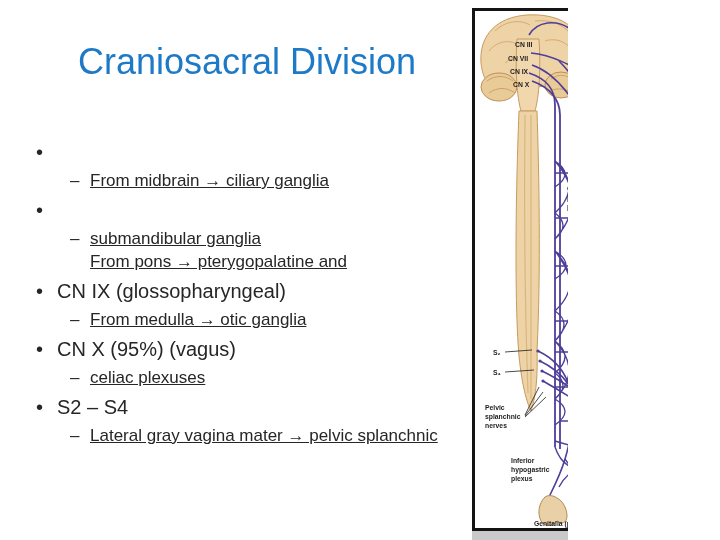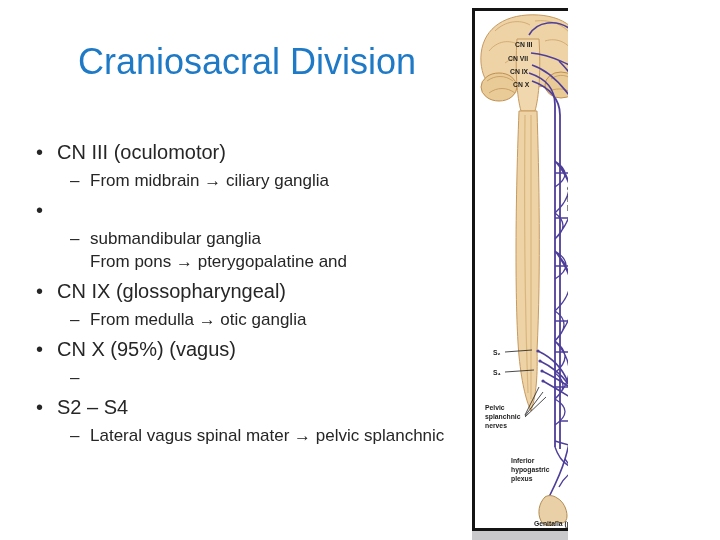--- a/index.html
+++ b/index.html
@@ -5,38 +5,37 @@
   html,body{margin:0;padding:0;background:#ffffff;}
   .slide{position:relative;width:568px;height:540px;background:#fff;overflow:hidden;
          font-family:"Liberation Sans",sans-serif;color:#262626;}
   .title{position:absolute;left:78px;top:40px;font-size:36px;line-height:1.2;
          color:var(--accent,#1e7ac6);font-weight:400;white-space:nowrap;}
   .content{position:absolute;left:36px;top:134px;width:442px;}
   .b1{display:flex;font-size:20px;line-height:28px;margin-top:4px;color:#262626;}
   .b1 .mk{width:21px;flex:0 0 21px;}
   .b2{display:flex;font-size:17px;line-height:23px;margin:3px 0 3px 34px;color:#262626;}
   .b2 .mk{width:20px;flex:0 0 20px;}
-  .ln{display:block;}
+  .ln{display:block;text-decoration:underline;}
   .figure-frame{position:absolute;left:472px;top:8px;width:248px;height:523px;
         box-sizing:border-box;border:3px solid #141414;border-right:none;background:#fff;overflow:hidden;}
   .bottom-strip{position:absolute;left:472px;top:531px;width:248px;height:9px;background:#c9c9cb;}
   .right-strip{position:absolute;left:718px;top:0;width:2px;height:540px;background:#c9c9cb;}
   svg text{font-family:"Liberation Sans",sans-serif;font-size:6.8px;font-weight:700;fill:#1d1d1d;}
 </style>
 </head>
 <body>
 
 <div class="slide">
 
   <div class="title">Craniosacral Division</div>
 
   <div class="content">
     <div class="b1">
       <span class="mk">•</span>
-      <span>CN III (oculomotor)</span>
     </div>
     <div class="b2">
       <span class="mk">–</span>
       <span>
           <span class="ln">From midbrain → ciliary ganglia</span>
         </span>
     </div>
 
     <div class="b1">
       <span class="mk">•</span>
@@ -60,31 +59,32 @@
         </span>
     </div>
 
     <div class="b1">
       <span class="mk">•</span>
       <span>CN X (95%) (vagus)</span>
     </div>
     <div class="b2">
       <span class="mk">–</span>
       <span>
+        <span class="ln">celiac plexuses</span>
       </span>
     </div>
 
     <div class="b1">
       <span class="mk">•</span>
       <span>S2 – S4</span>
     </div>
     <div class="b2">
       <span class="mk">–</span>
       <span>
-        <span class="ln">Lateral vagus spinal mater → pelvic splanchnic</span>
+        <span class="ln">Lateral gray vagina mater → pelvic splanchnic</span>
       </span>
     </div>
   </div>
 
   <div class="figure-frame">
   <svg width="245" height="517" viewBox="0 0 245 517">
 
     <g>
       <path d="M6,52 C4,24 22,6 52,4 C84,2 106,16 108,40 C109,54 104,66 96,74 L20,78 C10,72 7,62 6,52 Z" fill="#eed3a6" stroke="#c79a5f" stroke-width="1"></path>
       <path d="M20,20 C30,10 45,8 55,14 M60,10 C75,8 90,14 96,24 M14,40 C22,30 34,28 44,34 M70,30 C82,26 94,32 98,42 M30,52 C40,44 52,44 60,50" fill="none" stroke="#cfa76e" stroke-width="0.9"></path>

